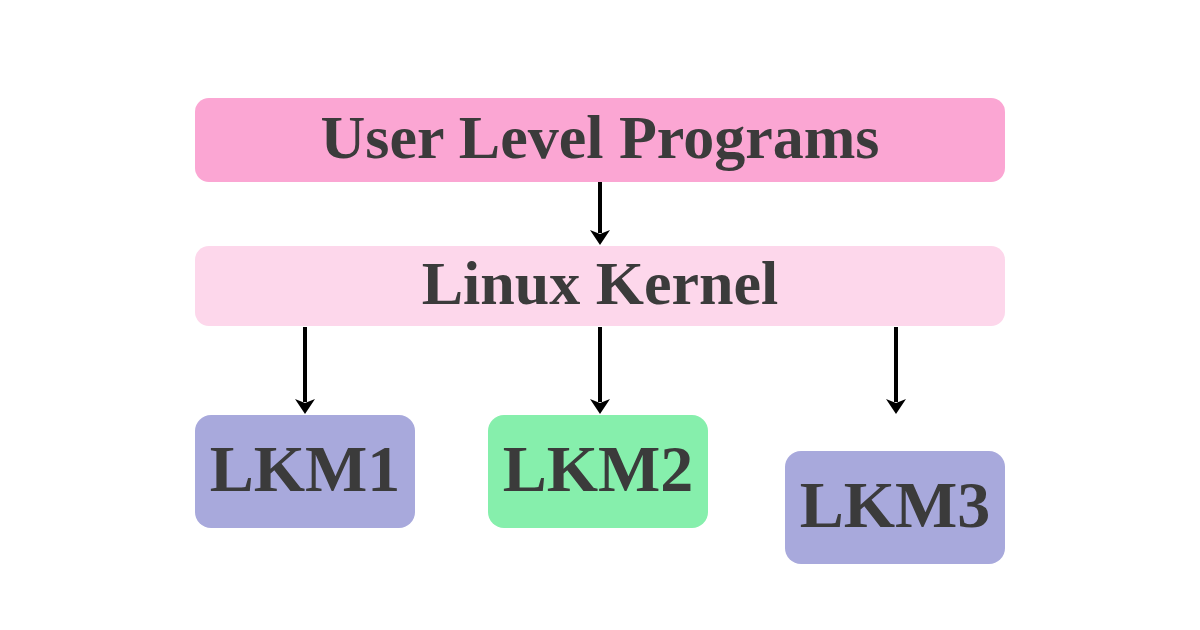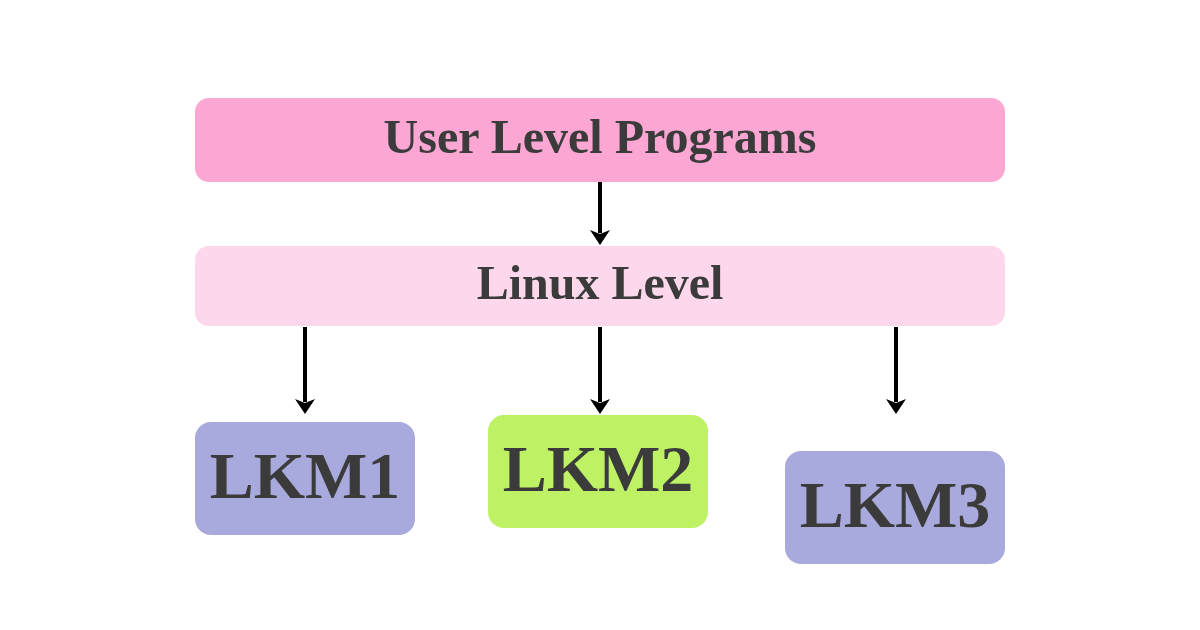--- a/index.html
+++ b/index.html
@@ -26,32 +26,32 @@
     text-align: center;
   }
   .node .node-label {
     display: block;
     line-height: 1;
     padding-bottom: 6px; 
   }
   .node-wide {
     left: 195px;
     width: 810px;
-    font-size: 48px;
+    font-size: 62px;
   }
   .node-ulp   { top: 98px;  height: 84px; }
   .node-kernel{ top: 246px; height: 80px; }
   .node-lkm {
     top: 415px;
     width: 220px;
     height: 113px;
     border-radius: 16px;
     font-size: 66px;
   }
-  .node-lkm1 { left: 195px; margin-top: 7px; }
+  .node-lkm1 { left: 195px; }
   .node-lkm2 { left: 488px; }
   .node-lkm3 { left: 785px; margin-top: 36px; }
   .arrows {
     position: absolute;
     left: 0;
     top: 0;
     width: 1200px;
     height: 630px;
     pointer-events: none;
   }
@@ -67,28 +67,28 @@
 </head>
 <body>
 
 <div class="canvas">
 
   <div class="node node-wide node-ulp" style="background-color: rgb(251, 166, 211);">
     <span class="node-label">User Level Programs</span>
   </div>
 
   <div class="node node-wide node-kernel" style="background-color: rgb(253, 215, 235);">
-    <span class="node-label">Linux Level</span>
+    <span class="node-label">Linux Kernel</span>
   </div>
 
   <div class="node node-lkm node-lkm1" style="background-color: rgb(168, 169, 220);">
     <span class="node-label">LKM1</span>
   </div>
 
-  <div class="node node-lkm node-lkm2" style="background-color: #bef264;">
+  <div class="node node-lkm node-lkm2" style="background-color: #86efac;">
     <span class="node-label">LKM2</span>
   </div>
 
   <div class="node node-lkm node-lkm3" style="background-color: rgb(168, 169, 220);">
     <span class="node-label">LKM3</span>
   </div>
 
   <svg class="arrows" viewBox="0 0 1200 630" xmlns="http://www.w3.org/2000/svg">
 
     <g>

